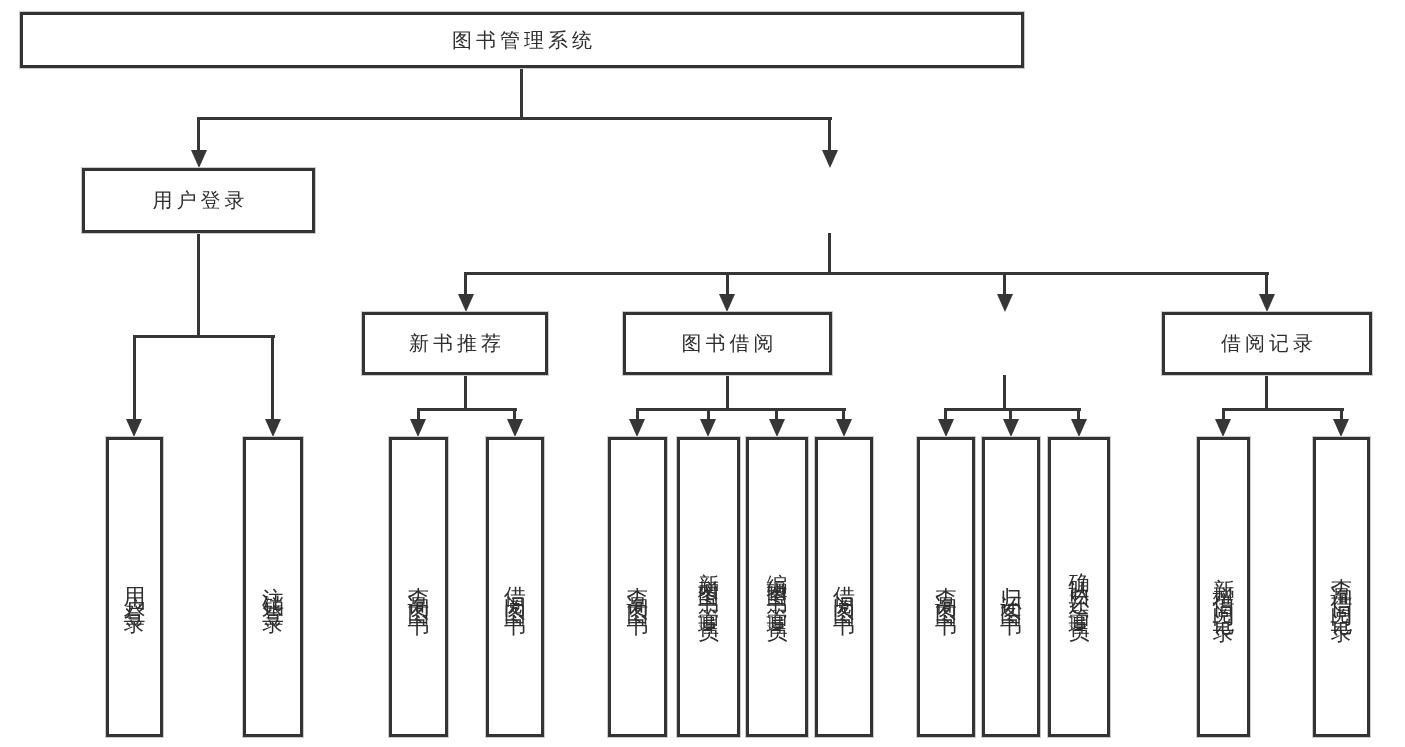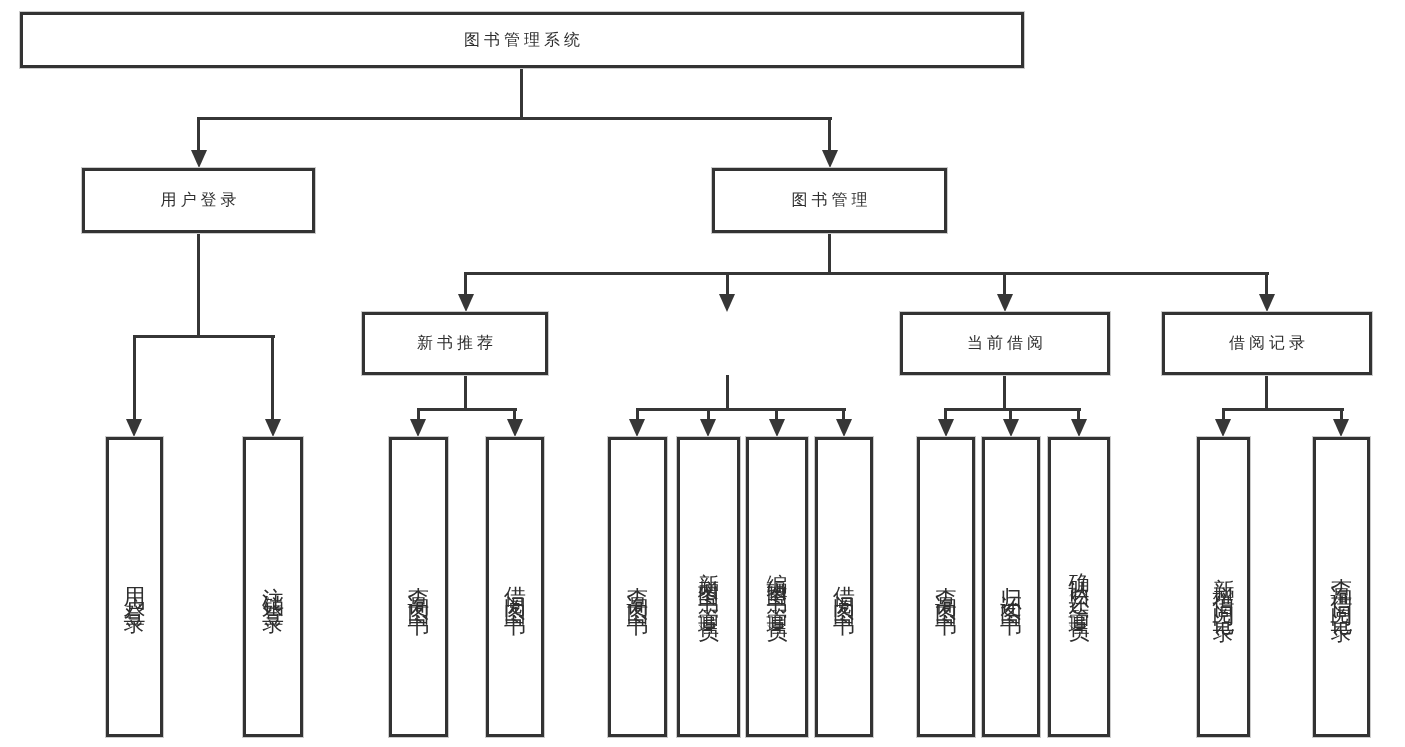--- a/index.html
+++ b/index.html
@@ -21,21 +21,21 @@
     background:#ffffff;
     border:3px solid var(--border);
     box-shadow:0 0 0 1px #cccccc;
     display:flex;
     align-items:center;
     justify-content:center;
     z-index:2;
   }
   .box span{color:var(--text);white-space:nowrap;}
   .root span{font-size:19px;letter-spacing:2px;}
-  .h span{font-size:16px;letter-spacing:4px;padding-left:4px;font-family:Liberation Mono, monospace;}
+  .h span{font-size:20px;letter-spacing:4px;padding-left:4px;font-family:Liberation Mono, monospace;}
   .v span{
     writing-mode:vertical-rl;
     text-orientation:mixed;
     font-size:22px;
     letter-spacing:9px;
     white-space:normal;
   }
   .v.long span{letter-spacing:7px;font-size:21px;}
   .vl{position:absolute;width:3px;background:var(--line);z-index:1;}
   .hl{position:absolute;height:3px;background:var(--line);z-index:1;}
@@ -68,23 +68,20 @@
   <div class="vl" style="left:520px;top:68px;height:49px"></div>
   <div class="hl" style="left:197px;top:117px;width:635px"></div>
   <div class="vl" style="left:197px;top:117px;height:34px"></div>
   <div class="arr" style="left:191px;top:150px"></div>
   <div class="vl" style="left:828px;top:117px;height:34px"></div>
   <div class="arr" style="left:822px;top:150px"></div>
 
   <div class="box h" style="left:82px;top:168px;width:233px;height:65px">
     <span>用户登录</span>
   </div>
-  <div class="box h" style="left:712px;top:168px;width:235px;height:65px">
-    <span>图书管理</span>
-  </div>
 
   <div class="vl" style="left:197px;top:233px;height:104px"></div>
   <div class="hl" style="left:133px;top:335px;width:142px"></div>
   <div class="vl" style="left:133px;top:335px;height:86px"></div>
   <div class="arr" style="left:126px;top:419px"></div>
   <div class="vl" style="left:271px;top:335px;height:86px"></div>
   <div class="arr" style="left:265px;top:419px"></div>
 
   <div class="vl" style="left:828px;top:233px;height:42px"></div>
   <div class="hl" style="left:464px;top:272px;width:805px"></div>
@@ -93,22 +90,22 @@
   <div class="vl" style="left:726px;top:272px;height:26px"></div>
   <div class="arr" style="left:719px;top:294px"></div>
   <div class="vl" style="left:1003px;top:272px;height:26px"></div>
   <div class="arr" style="left:997px;top:294px"></div>
   <div class="vl" style="left:1265px;top:272px;height:26px"></div>
   <div class="arr" style="left:1259px;top:294px"></div>
 
   <div class="box h" style="left:362px;top:312px;width:186px;height:63px">
     <span>新书推荐</span>
   </div>
-  <div class="box h" style="left:900px;top:312px;width:210px;height:63px">
-    <span>当前借阅</span>
+  <div class="box h" style="left:623px;top:312px;width:209px;height:63px">
+    <span>图书借阅</span>
   </div>
   <div class="box h" style="left:1162px;top:312px;width:210px;height:63px">
     <span>借阅记录</span>
   </div>
 
   <div class="vl" style="left:464px;top:375px;height:36px"></div>
   <div class="hl" style="left:417px;top:408px;width:100px"></div>
   <div class="vl" style="left:417px;top:408px;height:14px"></div>
   <div class="arr" style="left:410px;top:419px"></div>
   <div class="vl" style="left:513px;top:408px;height:14px"></div>

